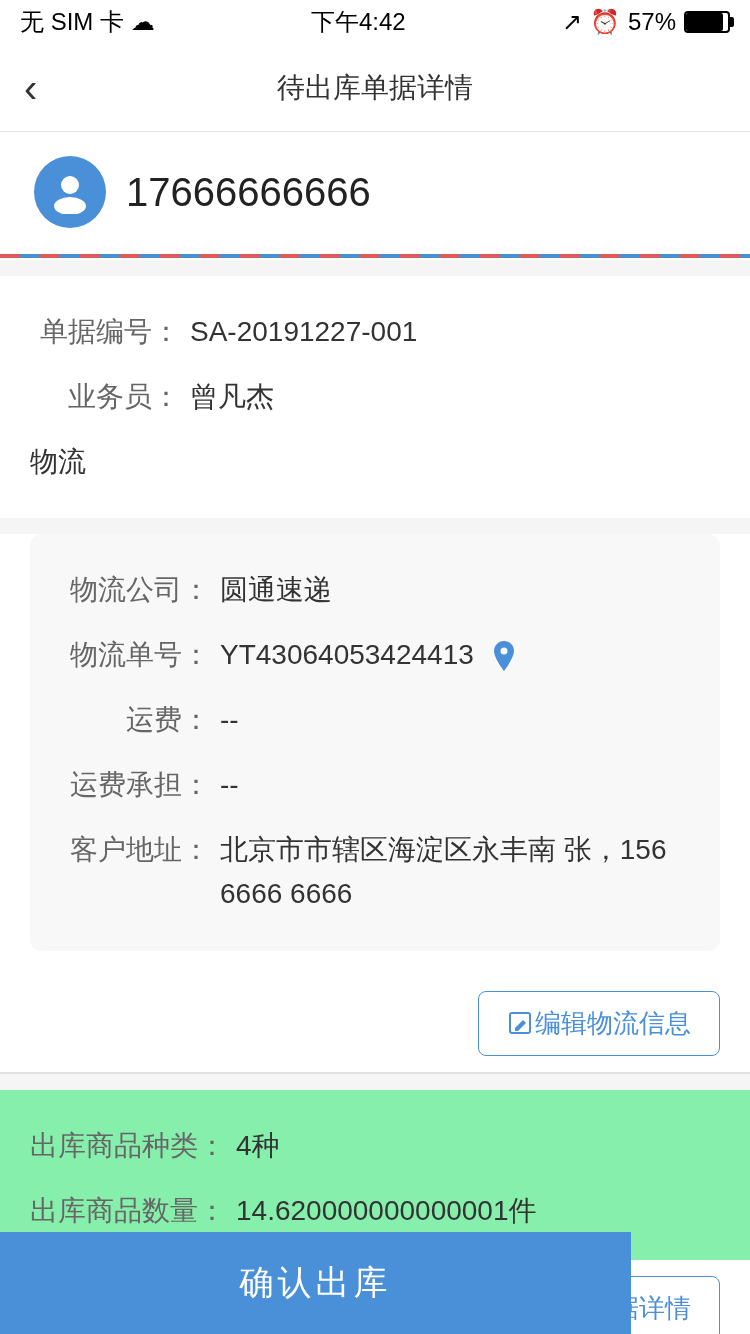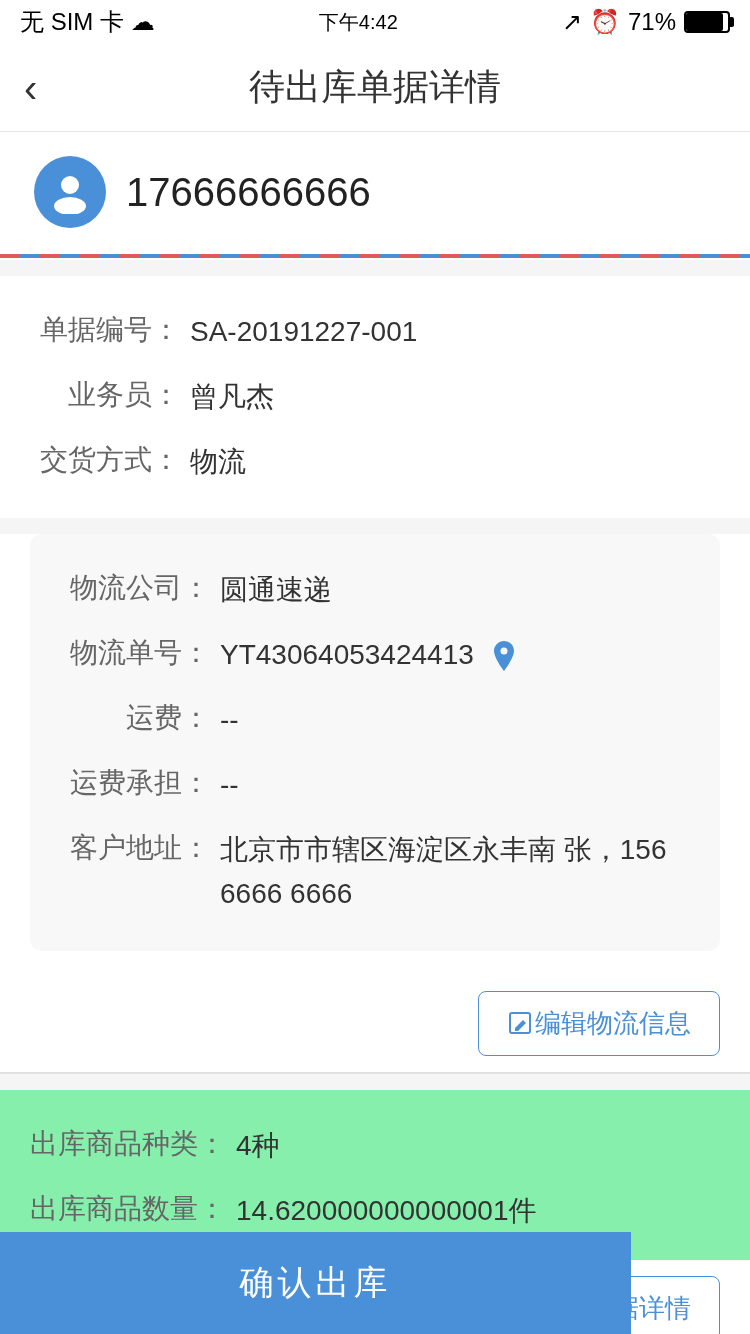--- a/index.html
+++ b/index.html
@@ -18,21 +18,21 @@
       height: 44px;
       background: #fff;
       display: flex;
       align-items: center;
       justify-content: space-between;
       padding: 5px 20px;
       font-size: 24px;
       color: #000;
     }
     .status-left { display: flex; align-items: center; gap: 8px; font-size: 24px; }
-    .status-center { font-size: 20px; font-weight: 500; }
+    .status-center { font-size: 24px; font-weight: 500; }
     .status-right { display: flex; align-items: center; gap: 8px; font-size: 24px; }
 
     
     .nav-bar {
       height: 88px;
       background: #fff;
       display: flex;
       align-items: center;
       justify-content: center;
       position: relative;
@@ -40,21 +40,21 @@
     }
     .nav-back {
       position: absolute;
       left: 24px;
       font-size: 40px;
       color: #333;
       cursor: pointer;
       line-height: 1;
     }
     .nav-title {
-      font-size: 36px;
+      font-size: 28px;
       font-weight: 500;
       color: #333;
       font-family: Liberation Mono, monospace;
     }
 
     
     .customer-header {
       background: #fff;
       padding: 24px 34px;
       display: flex;
@@ -114,21 +114,20 @@
       padding: 10px 0;
       font-size: 28px;
       line-height: 1.6;
     }
     .info-label {
       color: #666;
       min-width: 160px;
       text-align: right;
       flex-shrink: 0;
       padding-right: 10px;
-      font-family: Liberation Mono, monospace;
     }
     .info-value {
       color: #333;
       flex: 1;
       display: flex;
       align-items: center;
       gap: 12px;
     }
 
     
@@ -238,21 +237,21 @@
 <body>
 
 <div class="status-bar">
   <div class="status-left">
     <span>无 SIM 卡 ☁</span>
   </div>
   <div class="status-center">下午4:42</div>
   <div class="status-right">
     <span>↗</span>
     <span>⏰</span>
-    <span>71%</span>
+    <span>57%</span>
     <span class="battery-block">
       <div class="battery-fill"></div>
     </span>
   </div>
 </div>
 
 <div class="nav-bar">
   <span class="nav-back">‹</span>
   <span class="nav-title">待出库单据详情</span>
 </div>
@@ -272,21 +271,20 @@
 <div class="section">
   <div class="info-row">
     <span class="info-label">单据编号：</span>
     <span class="info-value">SA-20191227-001</span>
   </div>
   <div class="info-row">
     <span class="info-label">业务员：</span>
     <span class="info-value">曾凡杰</span>
   </div>
   <div class="info-row">
-    <span class="info-label">交货方式：</span>
     <span class="info-value">物流</span>
   </div>
 </div>
 
 <div class="section" style="padding:0 30px 24px;">
   <div class="logistics-card">
     <div class="info-row">
       <span class="info-label">物流公司：</span>
       <span class="info-value">圆通速递</span>
     </div>

